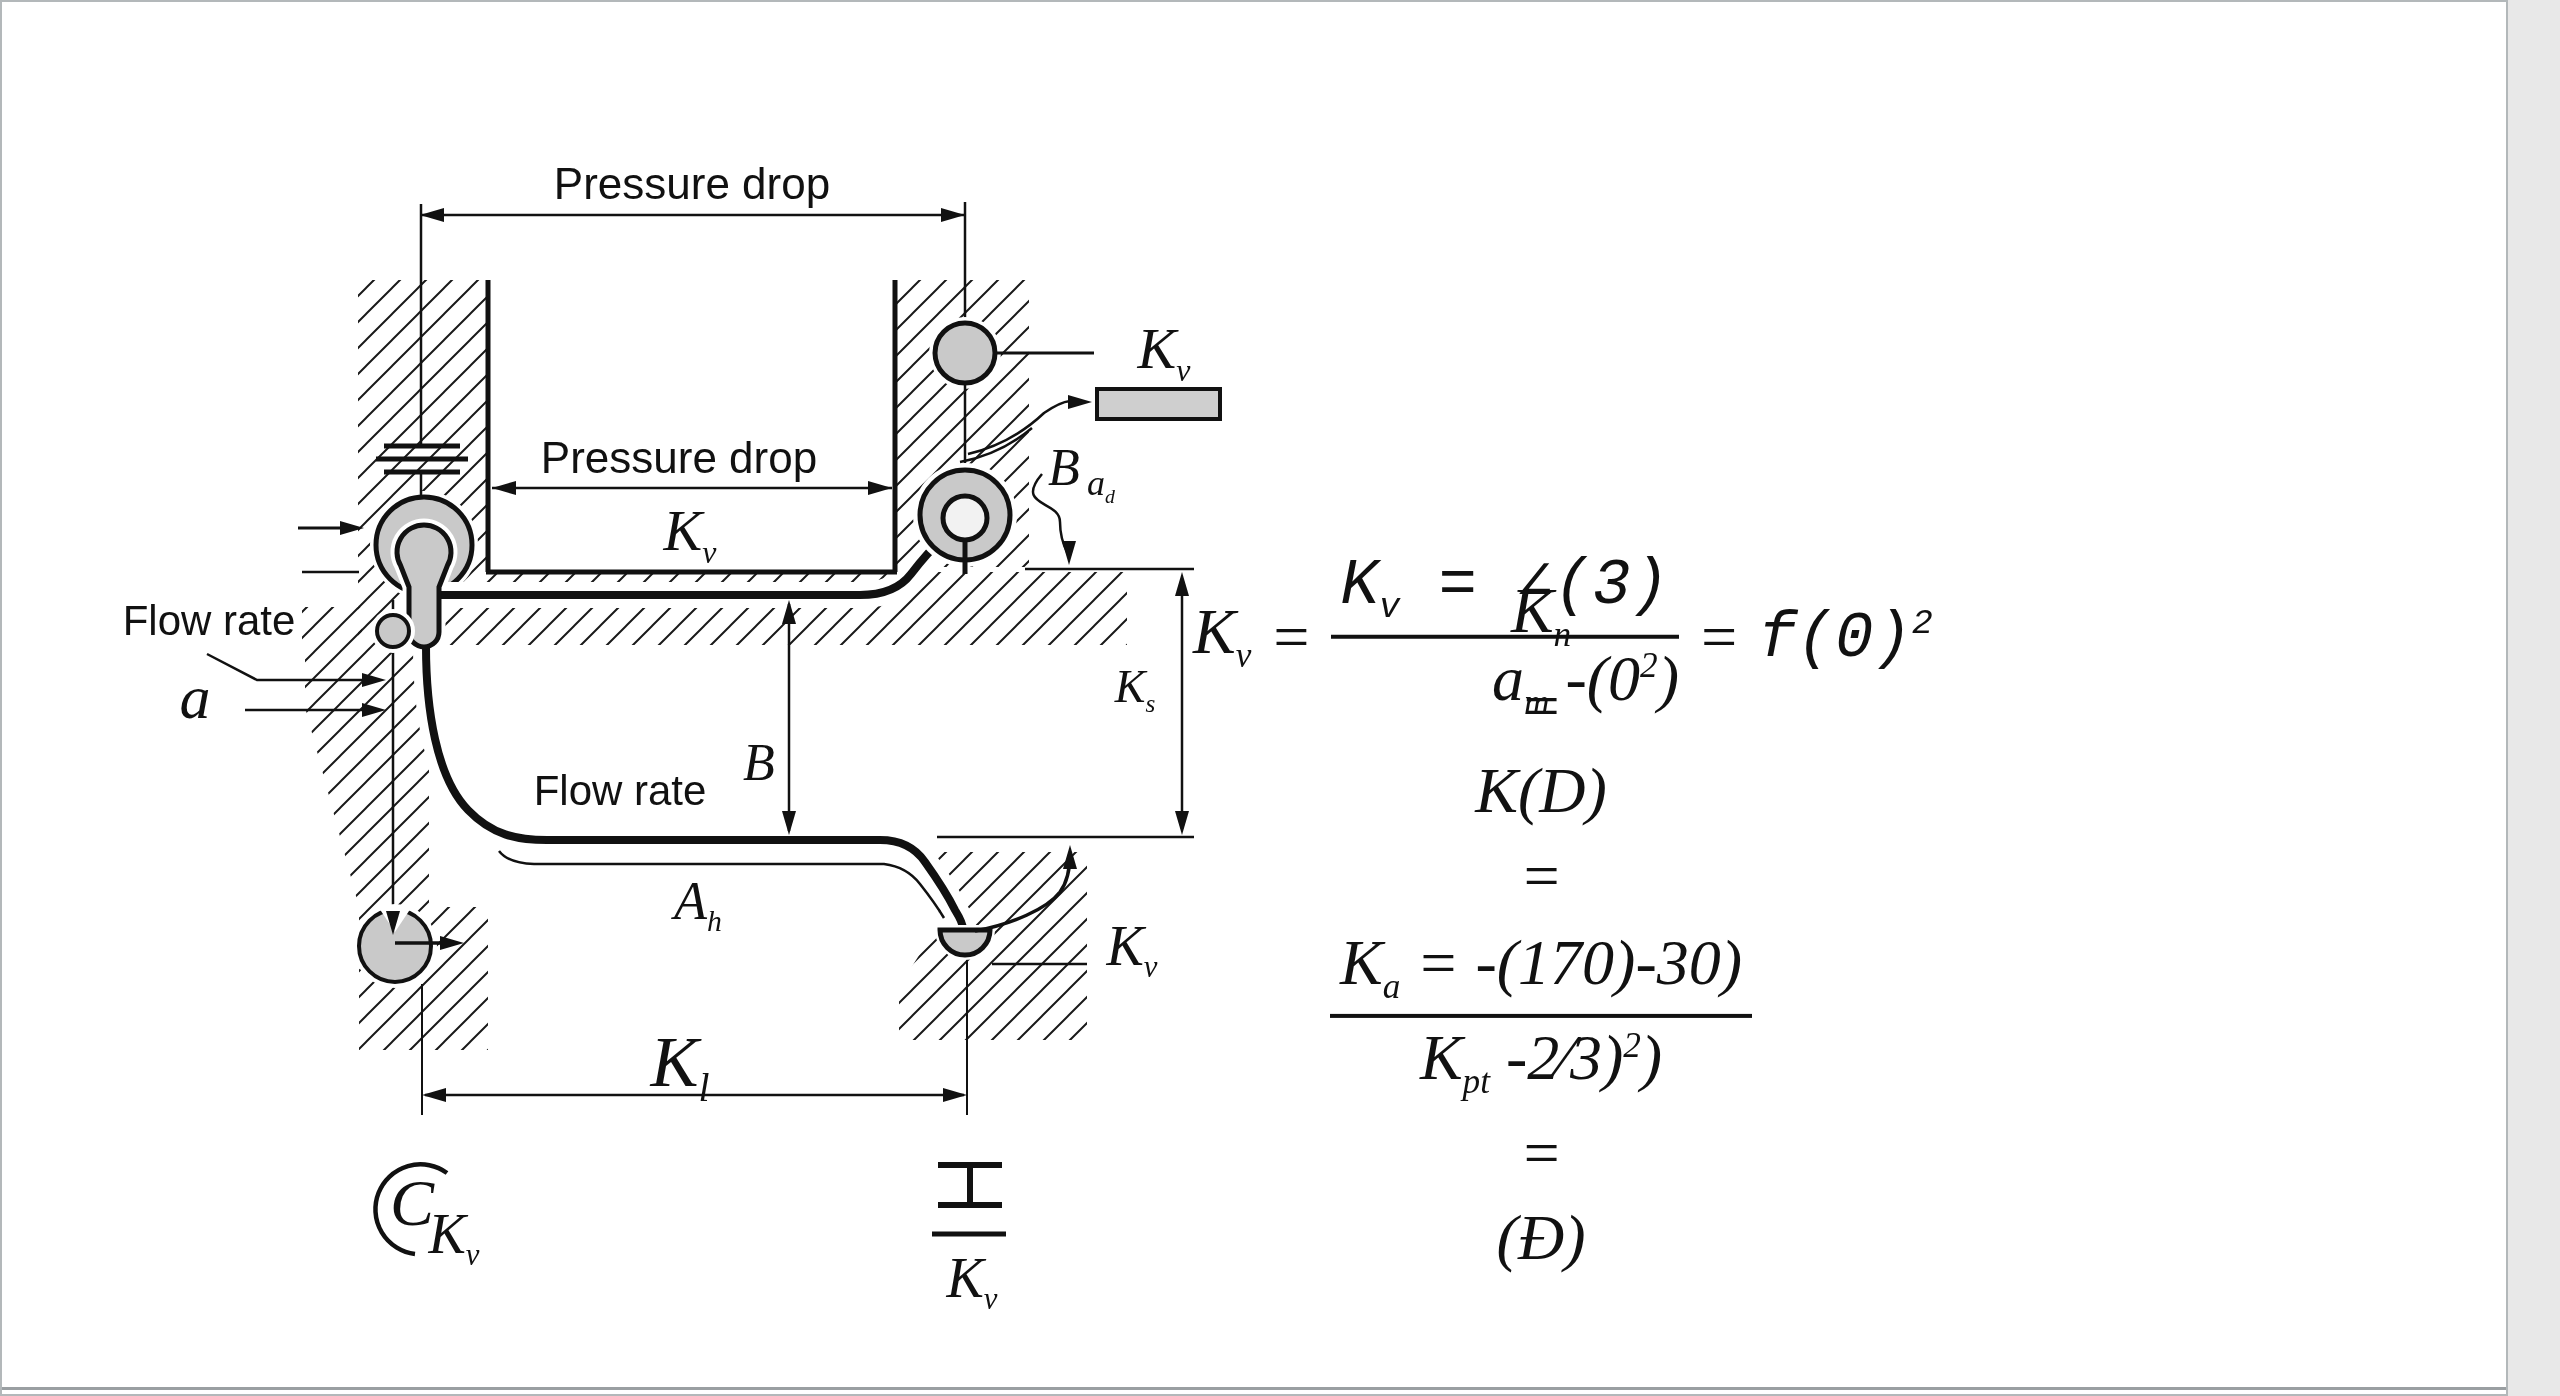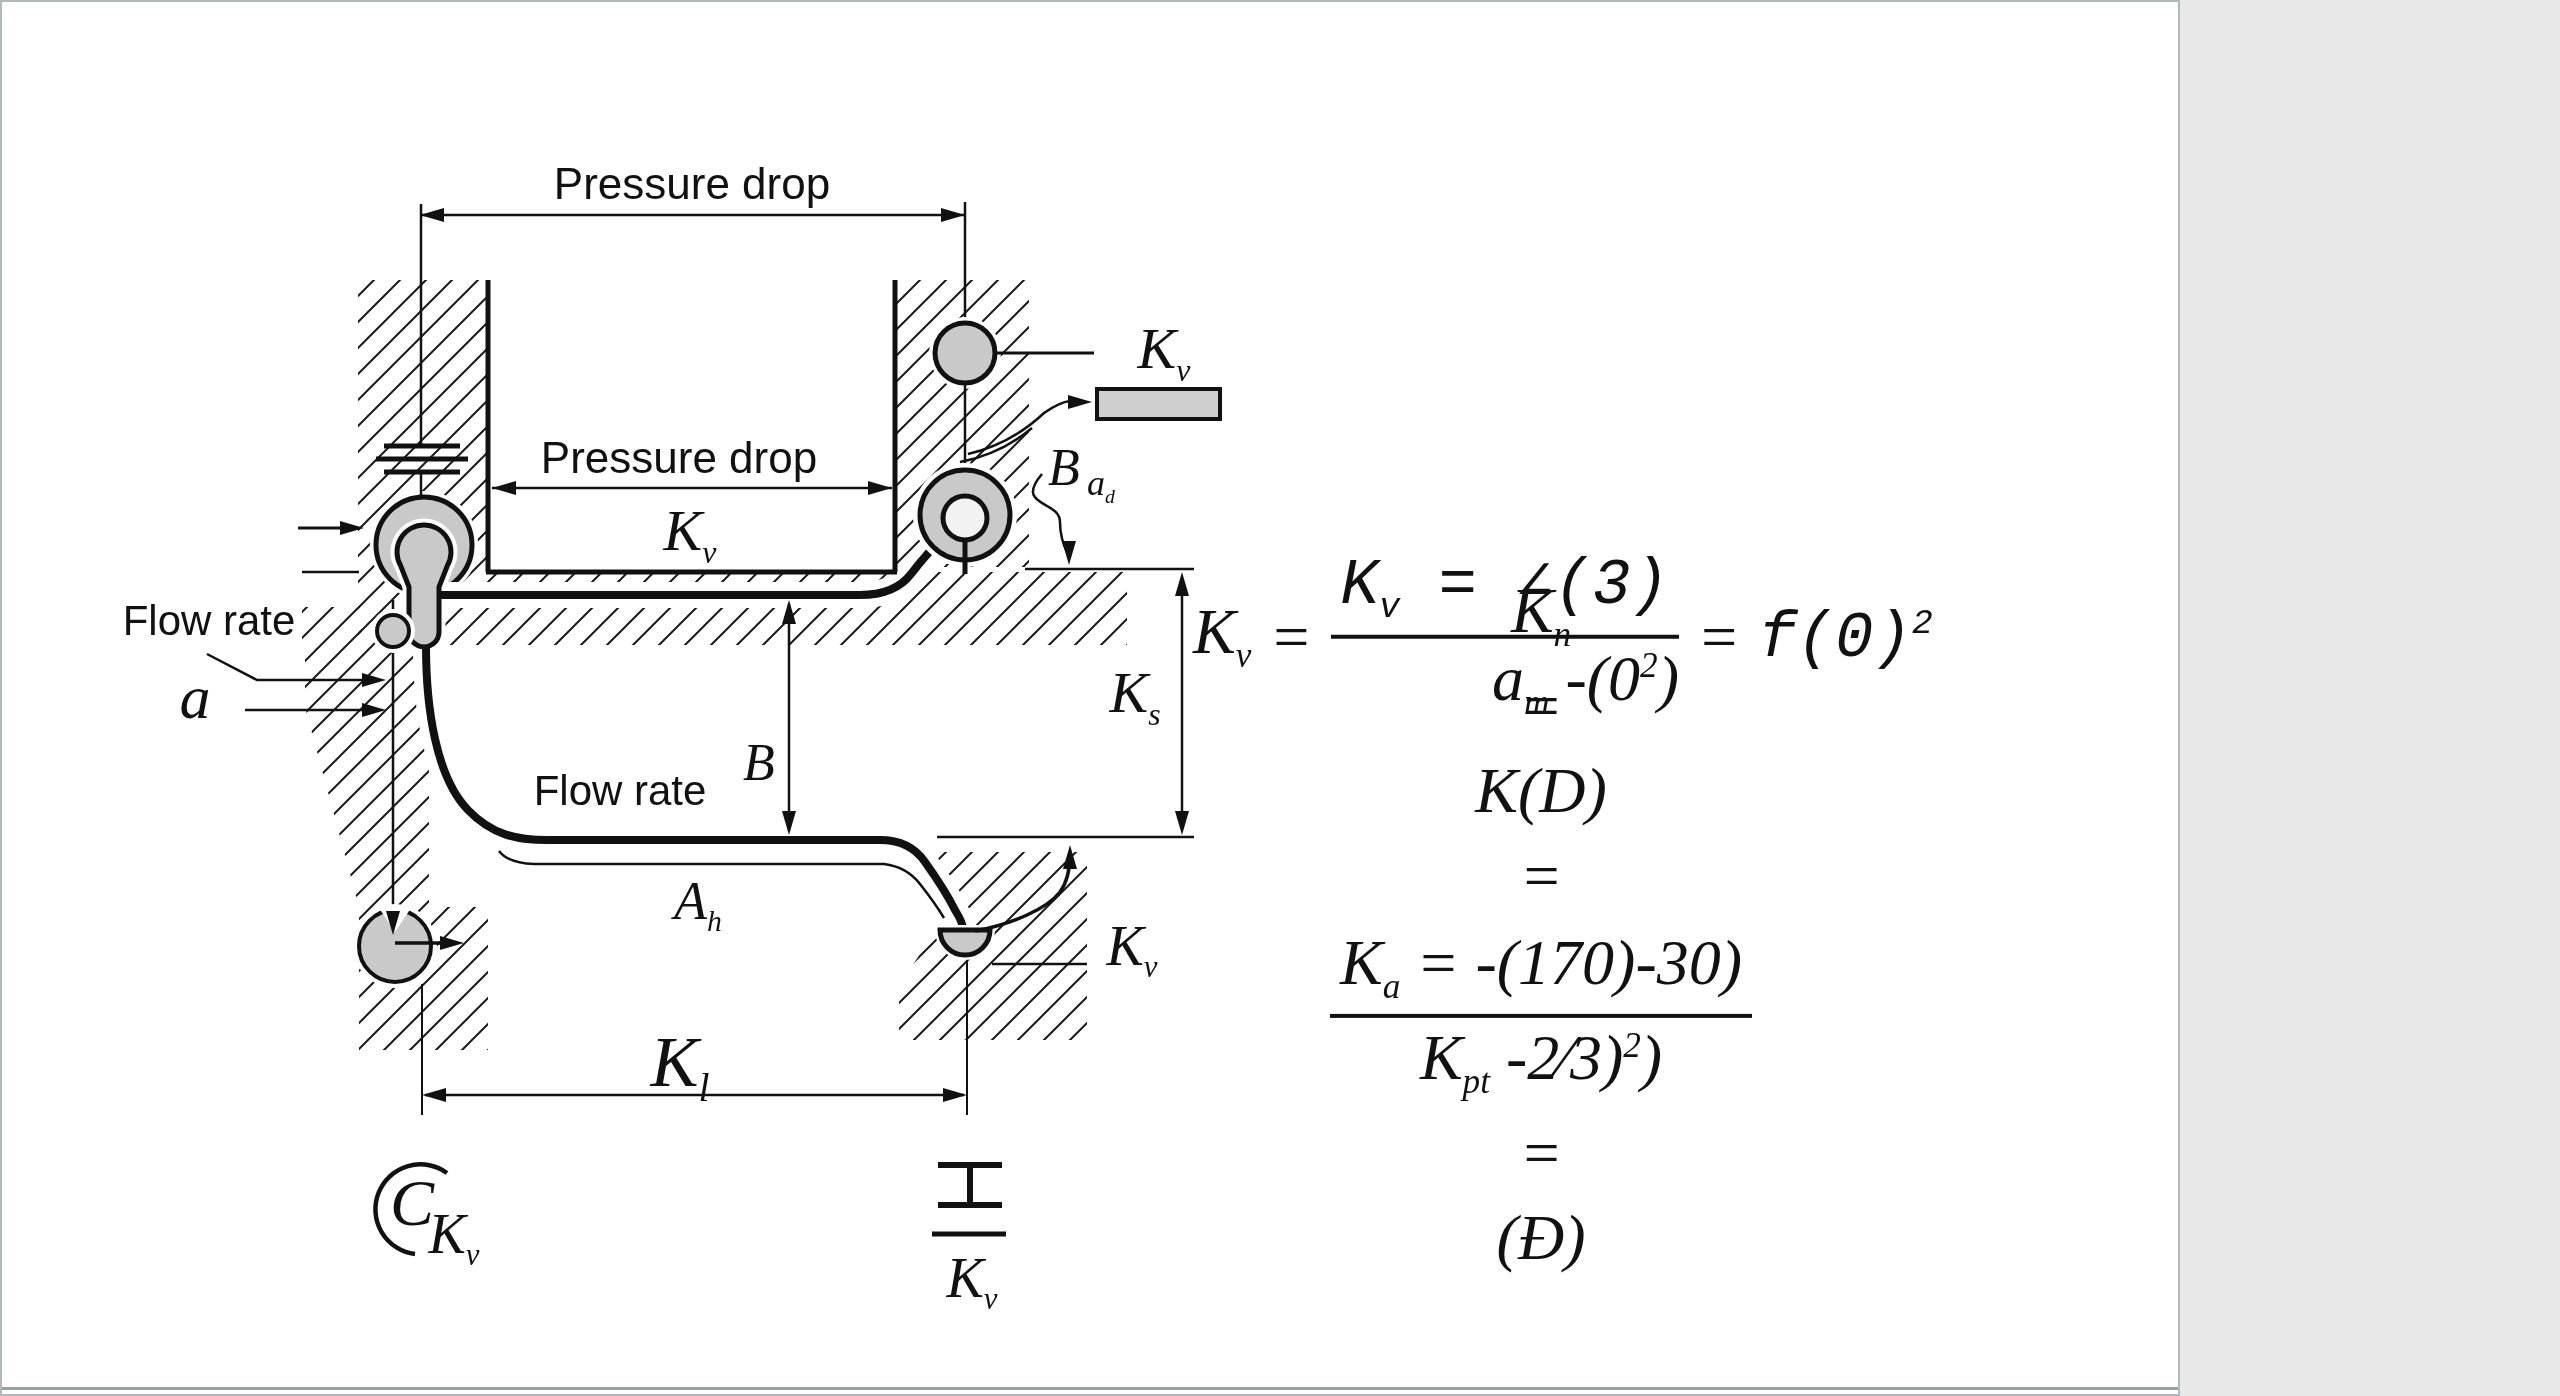--- a/index.html
+++ b/index.html
@@ -1,18 +1,18 @@
 <!DOCTYPE html>
 <html><head>
 <meta charset="utf-8">
 <style>
   html,body{margin:0;padding:0;background:#e8e8e8;}
   .stage{
     position:relative;
-    width:2180px;height:1396px;
+    width:2508px;height:1396px;
     background:#ffffff;
     border:2px solid #b3b8ba;
     box-sizing:border-box;
     overflow:hidden;
     font-family:"Liberation Serif", serif;
   }
   .stage svg{position:absolute;left:0;top:0;}
   .lbl{
     position:absolute;
     color:#111;
@@ -168,21 +168,21 @@
   <div class="lbl sans cx" style="left:677px;top:434px;font-size:44px;">Pressure drop</div>
   <div class="lbl math cx" style="left:688px;top:500px;font-size:58px;">K<sub>v</sub></div>
   <div class="lbl math cx" style="left:1162px;top:318px;font-size:58px;">K<sub>v</sub></div>
   <div class="lbl math cx" style="left:1062px;top:440px;font-size:52px;">B</div>
   <div class="lbl math" style="left:1085px;top:463px;font-size:36px;">a<sub>d</sub></div>
   <div class="lbl sans cx" style="left:207px;top:598px;font-size:42px;">Flow rate</div>
   <div class="lbl math cx" style="left:193px;top:664px;font-size:62px;">a</div>
   <div class="lbl sans cx" style="left:618px;top:768px;font-size:42px;">Flow rate</div>
   <div class="lbl math cx" style="left:757px;top:735px;font-size:52px;">B</div>
   <div class="lbl math cx" style="left:696px;top:872px;font-size:54px;">A<sub>h</sub></div>
-  <div class="lbl math cx" style="left:1133px;top:662px;font-size:58px;">K<sub>s</sub></div>
+  <div class="lbl math cx" style="left:1133px;top:662px;font-size:46px;">K<sub>s</sub></div>
   <div class="lbl math cx" style="left:1130px;top:916px;font-size:56px;">K<sub>v</sub></div>
   <div class="lbl math cx" style="left:678px;top:1024px;font-size:72px;">K<sub>l</sub></div>
   <div class="lbl math cx" style="left:410px;top:1168px;font-size:66px;">C</div>
   <div class="lbl math cx" style="left:452px;top:1204px;font-size:56px;">K<sub>v</sub></div>
   <div class="lbl math cx" style="left:970px;top:1248px;font-size:56px;">K<sub>v</sub></div>
 
   <div class="formula" style="left:1191px;top:634px;">
     <span>K<sub>v</sub></span>
     <span>=</span>
     <span class="frac">

